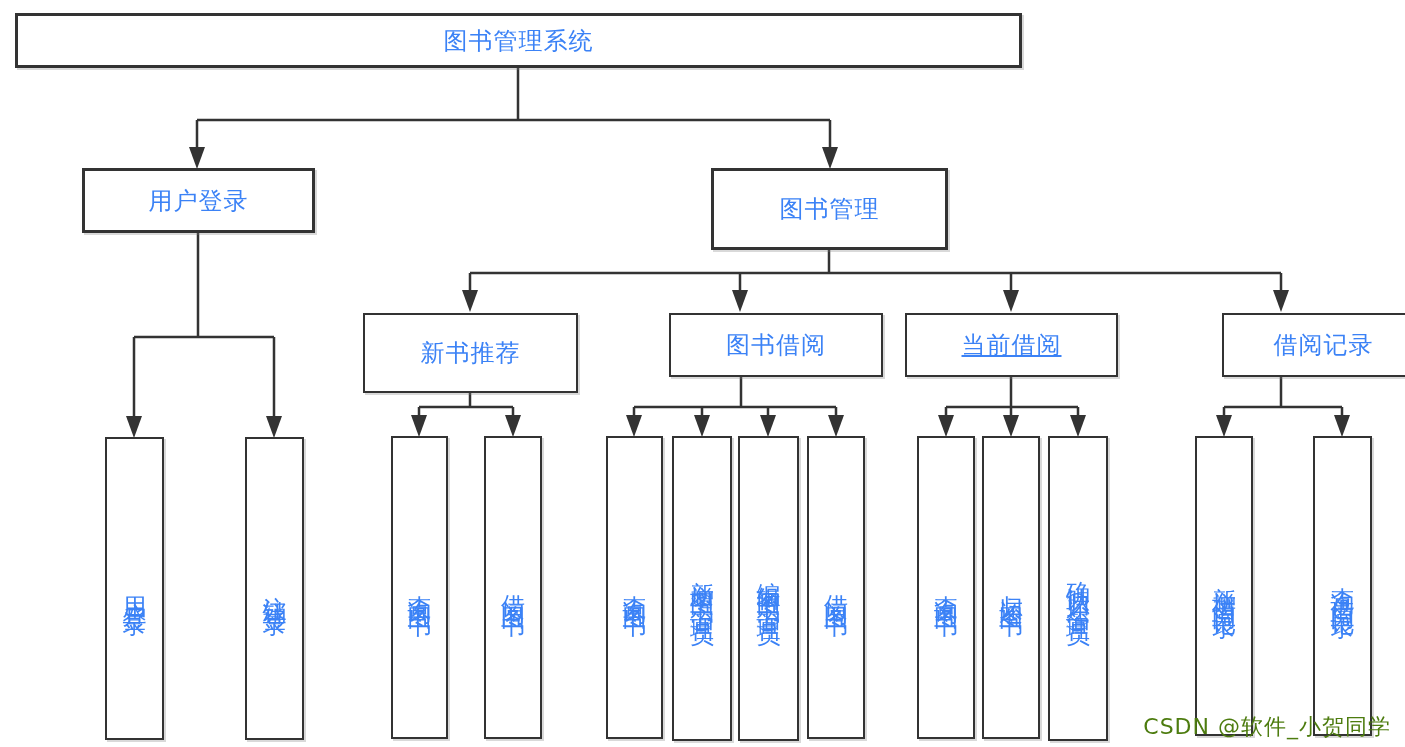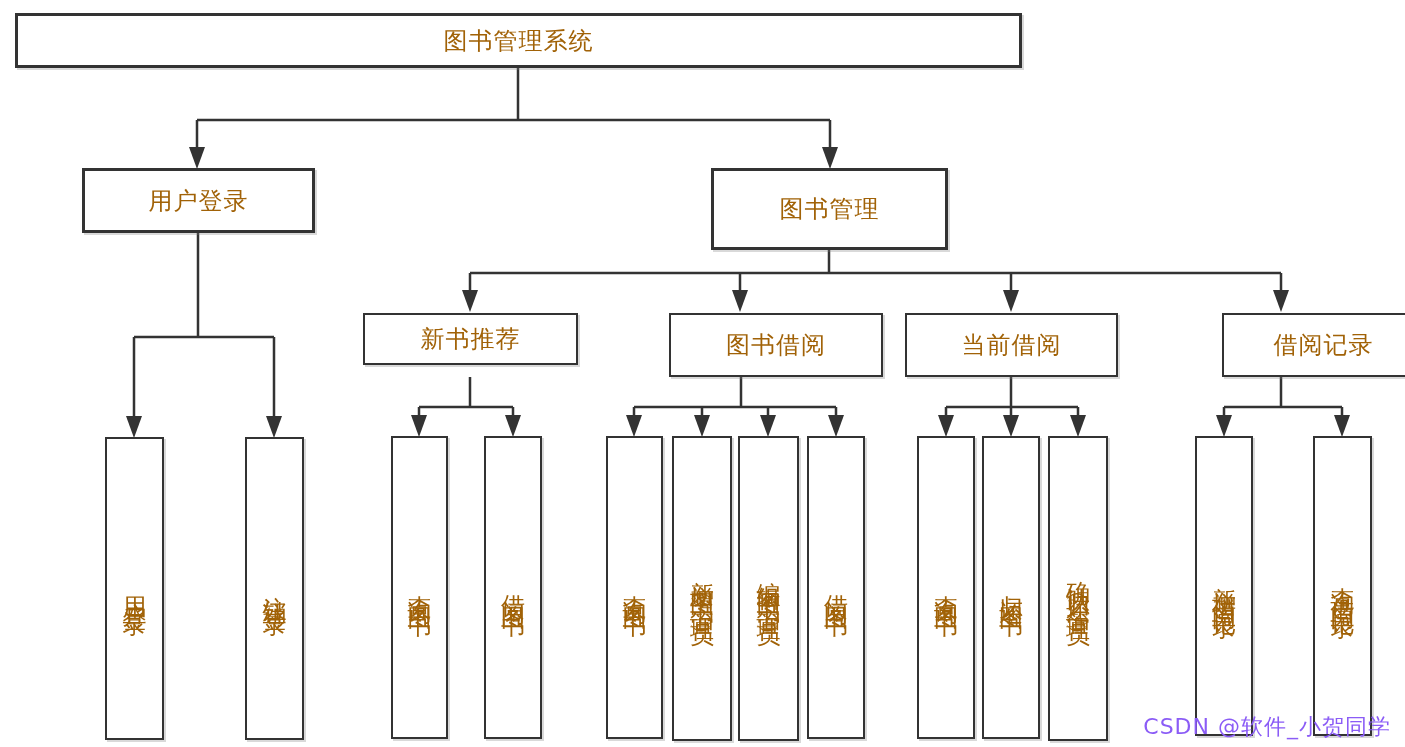--- a/index.html
+++ b/index.html
@@ -22,42 +22,42 @@
     position: absolute;
     box-sizing: border-box;
     background: #ffffff;
     border: 3px solid #333333;
     box-shadow: 2px 2px 0 rgba(130,130,130,0.30);
     display: flex;
     align-items: center;
     justify-content: center;
     font-size: 24px;
     letter-spacing: 1px;
-    color: #a16207;
+    color: #3b82f6;
     white-space: nowrap;
   }
   .lvl3 { border-width: 2.5px; }
   .vbox {
     border-width: 2.5px;
     box-shadow: 2px 2px 0 rgba(130,130,130,0.30);
   }
   .vbox .vtext {
     writing-mode: vertical-rl;
     text-orientation: mixed;
     line-height: 1;
     letter-spacing: 6px;
     font-size: 24px;
     white-space: nowrap;
   }
   .watermark {
     position: absolute;
     right: 14px;
     bottom: 5px;
     font-size: 22px;
-    color: #8b5cf6;
+    color: #4d7c0f;
     letter-spacing: 1px;
     z-index: 6;
     white-space: nowrap;
   }
 </style>
 </head>
 <body>
 
 <div id="canvas">
 
@@ -99,23 +99,23 @@
       <polygon points="1216,415 1232,415 1224,437"></polygon>
       <polygon points="1334,415 1350,415 1342,437"></polygon>
     </g>
   </svg>
 
   <div class="node" style="left:15px; top:13px; width:1007px; height:55px;">图书管理系统</div>
 
   <div class="node" style="left:82px; top:168px; width:233px; height:65px;">用户登录</div>
   <div class="node" style="left:711px; top:168px; width:237px; height:82px;">图书管理</div>
 
-  <div class="node lvl3" style="left:363px; top:313px; width:215px; height:52px;">新书推荐</div>
+  <div class="node lvl3" style="left:363px; top:313px; width:215px; height:80px;">新书推荐</div>
   <div class="node lvl3" style="left:634px; top:313px; width:214px; height:64px;margin-left:35px;">图书借阅</div>
-  <div class="node lvl3" style="left:905px; top:313px; width:213px; height:64px;">当前借阅</div>
+  <div class="node lvl3" style="left:905px; top:313px; width:213px; height:64px;text-decoration:underline;">当前借阅</div>
   <div class="node lvl3" style="left:1222px; top:313px; width:203px; height:64px;">借阅记录</div>
 
   <div class="node vbox" style="left:105px; top:437px; width:59px; height:303px;">
     <span class="vtext">用户登录</span>
   </div>
   <div class="node vbox" style="left:245px; top:437px; width:59px; height:303px;">
     <span class="vtext">注销登录</span>
   </div>
 
   <div class="node vbox" style="left:391px; top:436px; width:57px; height:303px;">

